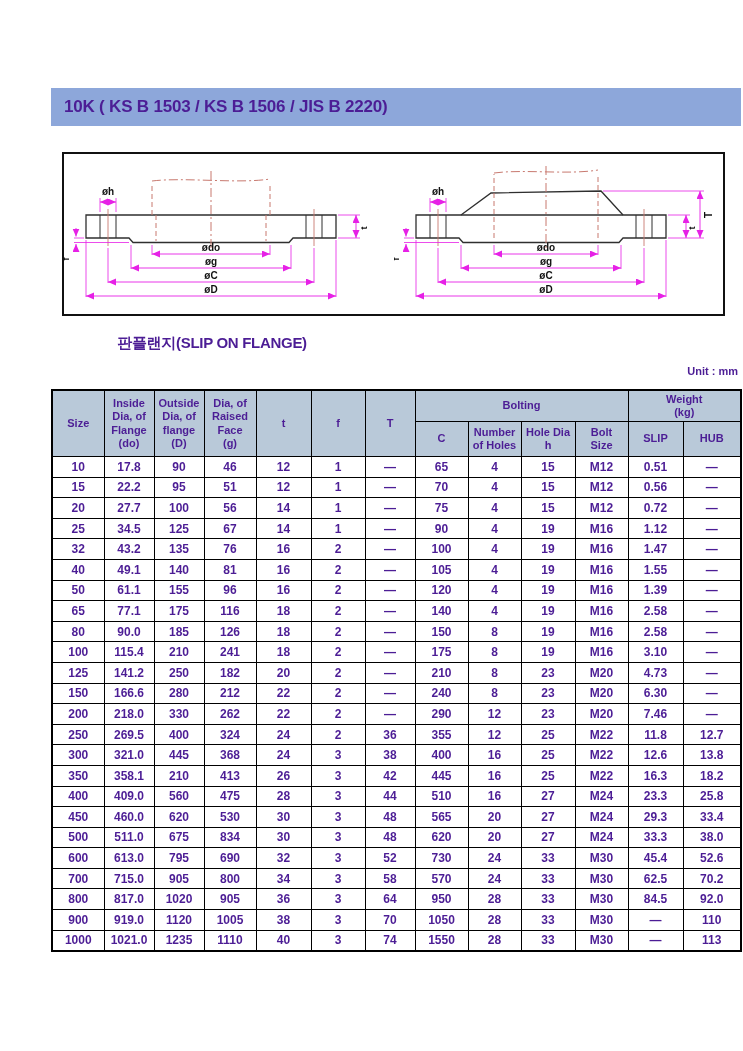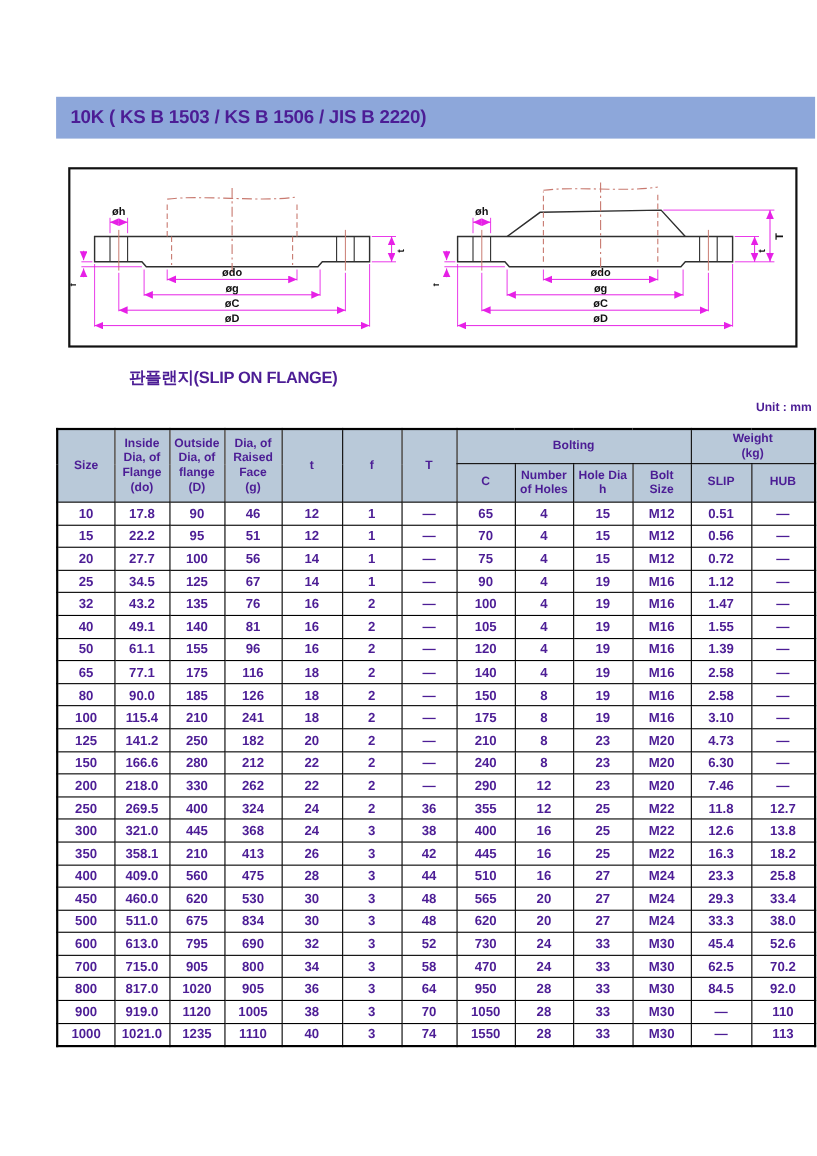--- a/index.html
+++ b/index.html
@@ -539,21 +539,21 @@
           <td>52.6</td>
         </tr>
         <tr>
           <td>700</td>
           <td>715.0</td>
           <td>905</td>
           <td>800</td>
           <td>34</td>
           <td>3</td>
           <td>58</td>
-          <td>470</td>
+          <td>570</td>
           <td>24</td>
           <td>33</td>
           <td>M30</td>
           <td>62.5</td>
           <td>70.2</td>
         </tr>
         <tr>
           <td>800</td>
           <td>817.0</td>
           <td>1020</td>

